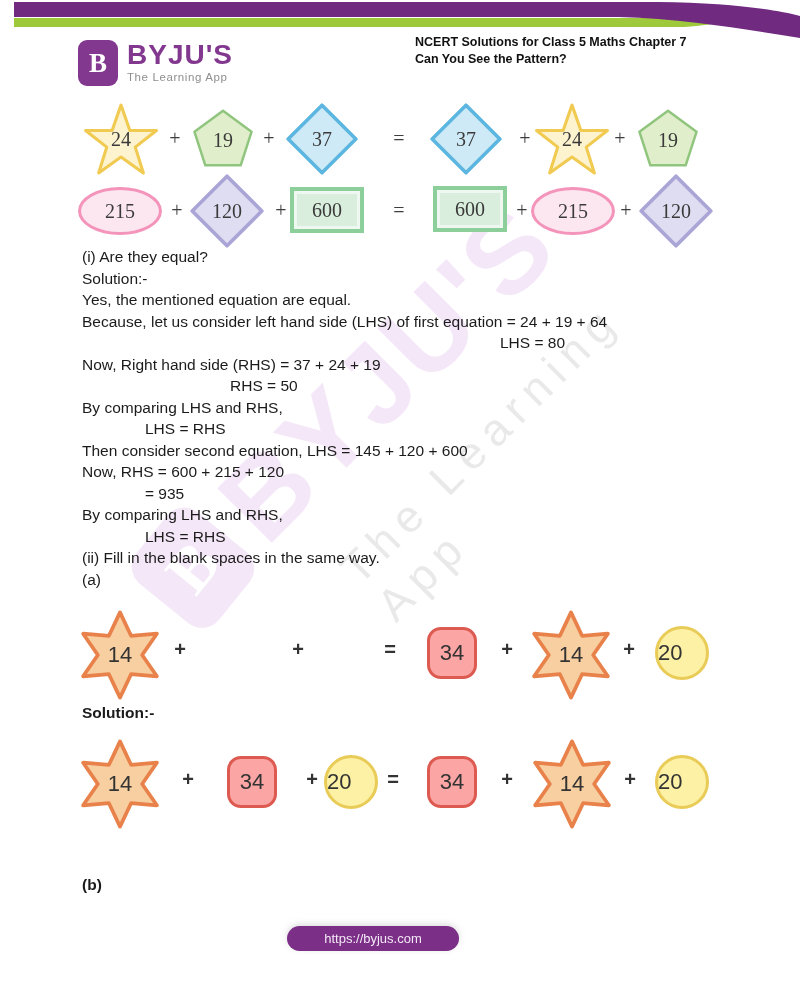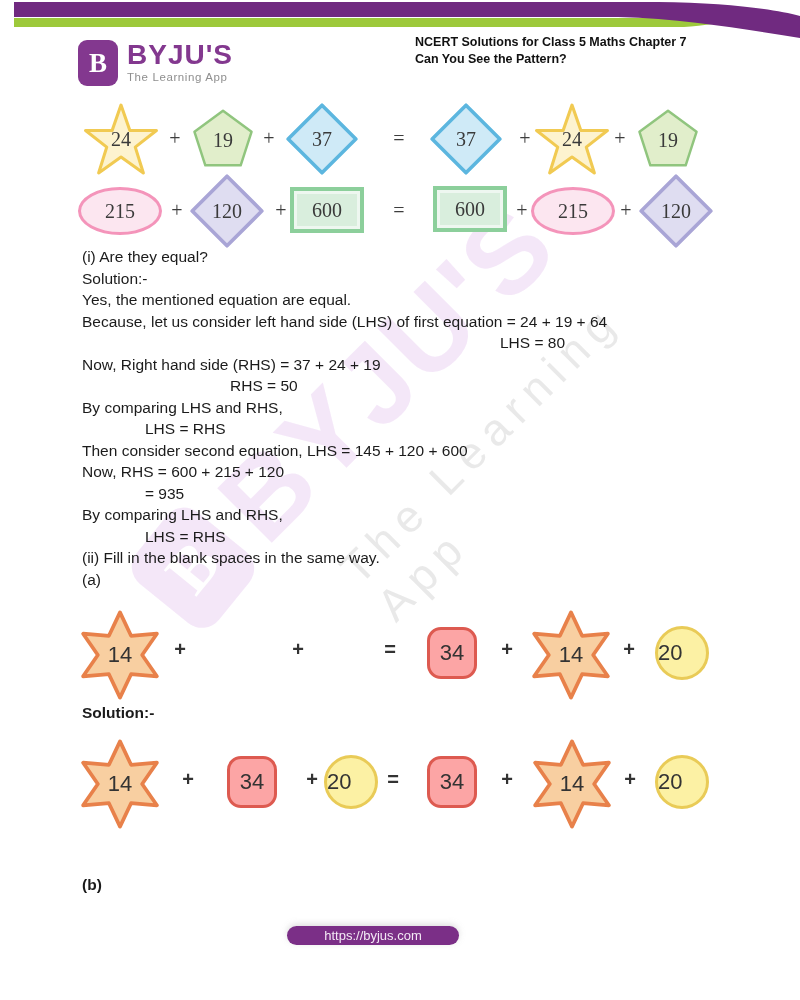--- a/index.html
+++ b/index.html
@@ -55,21 +55,21 @@
   .line{height:21.5px;line-height:21.5px;font-size:15.5px;white-space:pre;}
   .b{font-weight:normal;}
   .ind1{padding-left:63px;}
   .ind2{padding-left:148px;}
   .ind3{padding-left:238px;}
   .ind4{padding-left:418px;}
 
   .label{position:absolute;left:82px;font-size:15.5px;font-weight:bold;z-index:1;}
 
   
-  .footer-pill{position:absolute;left:287px;top:926px;width:172px;height:19px;background:#7b2f87;
+  .footer-pill{position:absolute;left:287px;top:926px;width:172px;height:25px;background:#7b2f87;
                border-radius:13px;display:flex;align-items:center;justify-content:center;z-index:1;
                box-shadow:0 -2px 6px rgba(160,160,160,.35);}
   .footer-pill span{color:#f3e9f5;font-size:13px;}
 </style>
 </head>
 <body>
 
 <div class="page">
 
   <svg class="topbars" width="800" height="46" viewBox="0 0 800 46">

